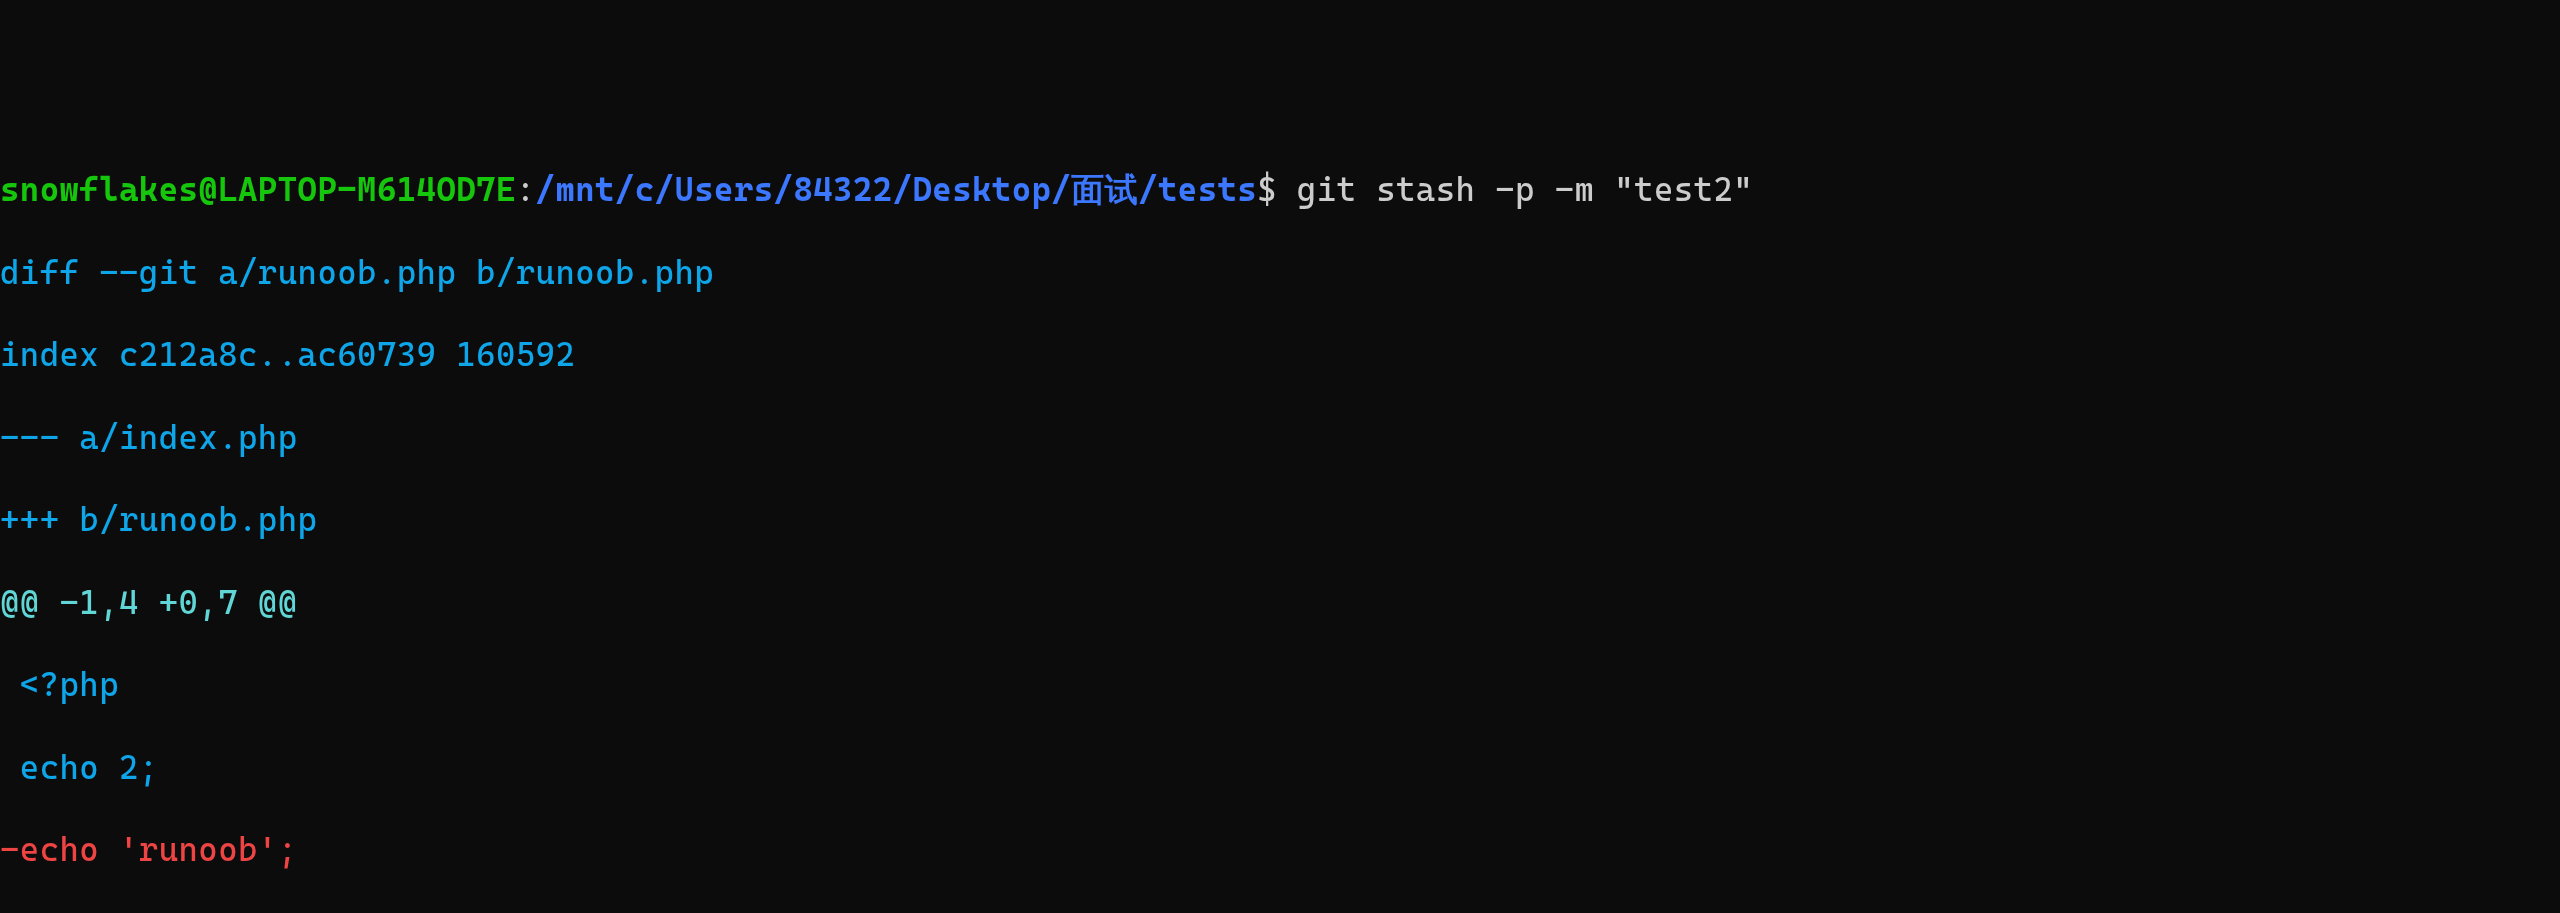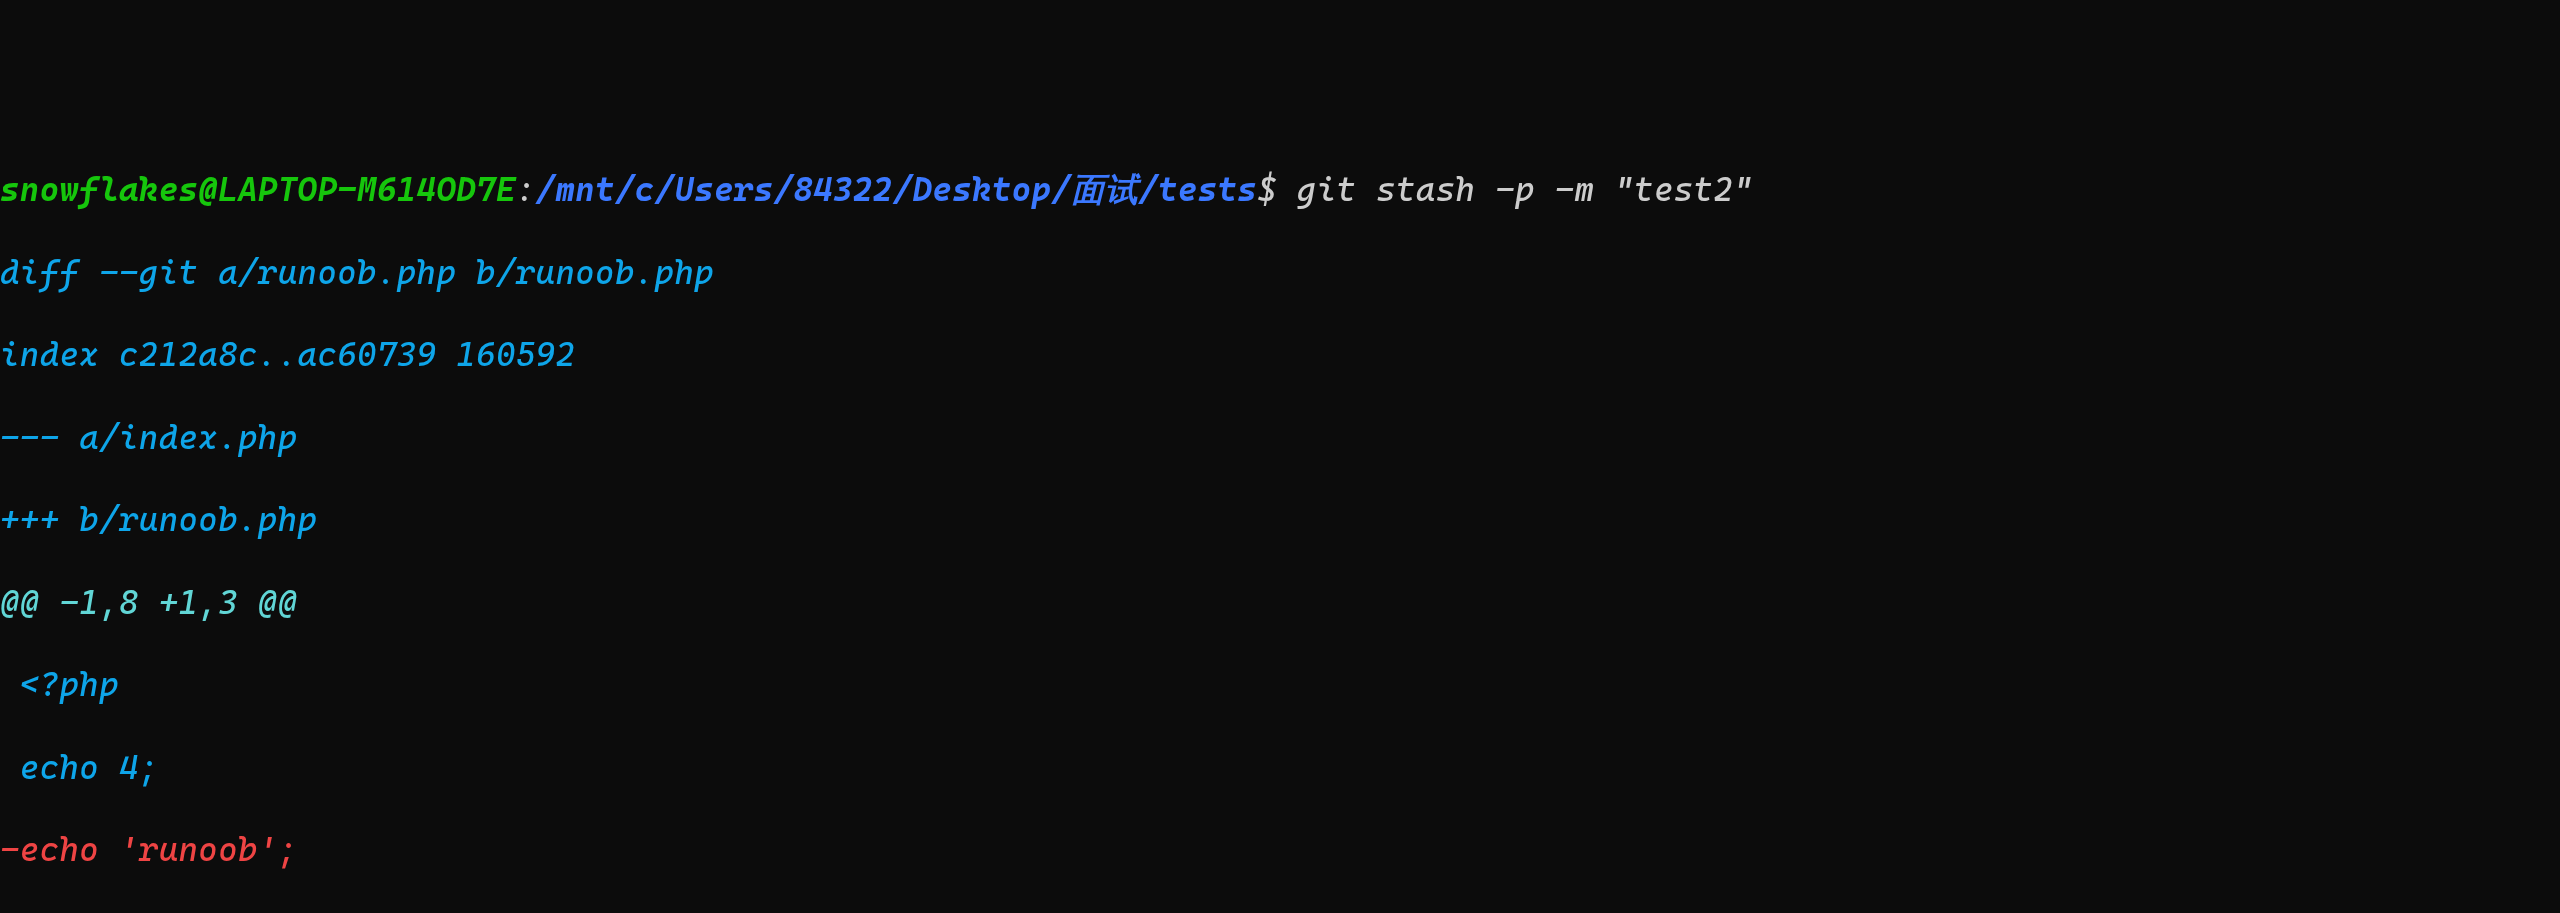--- a/index.html
+++ b/index.html
@@ -15,21 +15,20 @@
       line-height: 1.25;
       padding: 4px 0 0 0;
       white-space: pre;
       overflow: hidden;
       width: 2560px;
       height: 913px;
       letter-spacing: 0.5px;
     }
     .line {
       display: block;
-      font-style: italic;
     }
     .user {
       color: #16c60c;
       font-weight: bold;
     }
     .colon {
       color: #cccccc;
     }
     .path {
       color: #3b78ff;
@@ -54,23 +53,23 @@
 </head>
 <body>
 
 
 
 <span class="line"><span class="user">snowflakes@LAPTOP-M614OD7E</span><span class="colon">:</span><span class="path">/mnt/c/Users/84322/Desktop/面试/tests</span><span class="dollar">$ </span><span class="cmd">git stash -p -m "test2"</span></span>
 <span class="line white">diff --git a/runoob.php b/runoob.php</span>
 <span class="line white">index c212a8c..ac60739 160592</span>
 <span class="line white">--- a/index.php</span>
 <span class="line white">+++ b/runoob.php</span>
-<span class="line cyan">@@ -1,8 +1,3 @@</span>
+<span class="line cyan">@@ -1,4 +0,7 @@</span>
 <span class="line white"> &lt;?php</span>
-<span class="line white"> echo 4;</span>
+<span class="line white"> echo 2;</span>
 <span class="line red">-echo 'runoob';</span>
 <span class="line white"> ?&gt;</span>
 
 <span class="line"></span>
 
 
 
 
 
 

